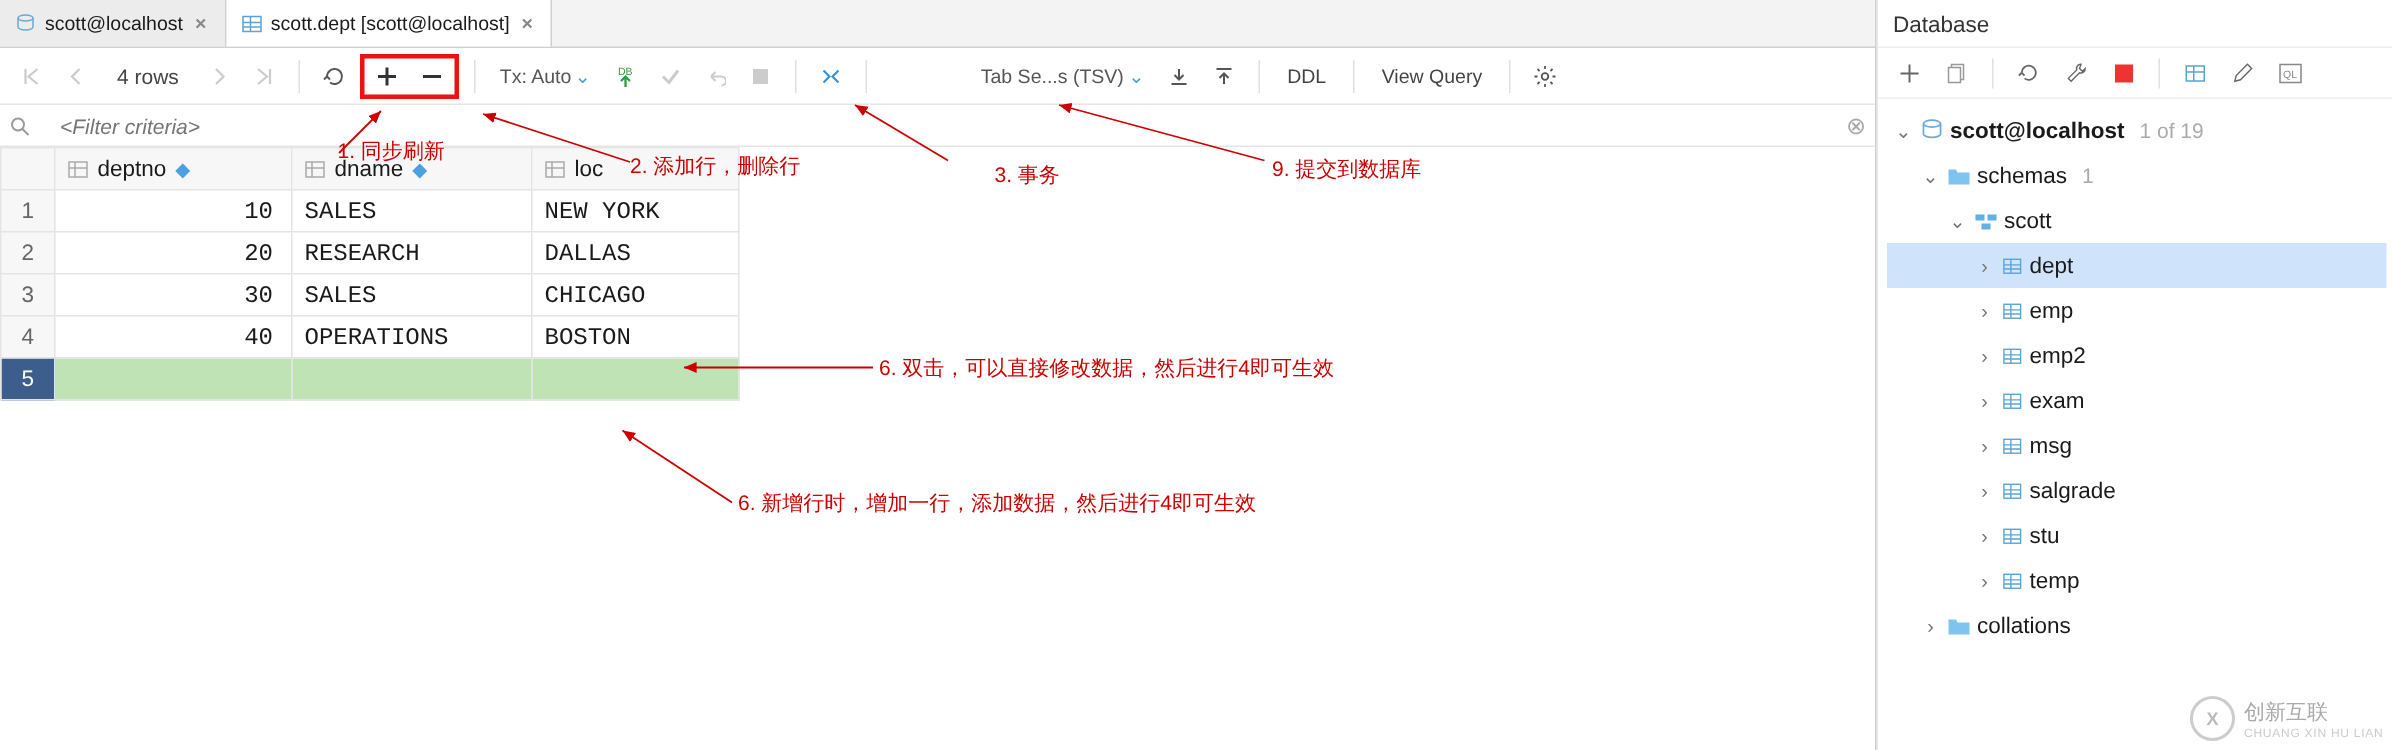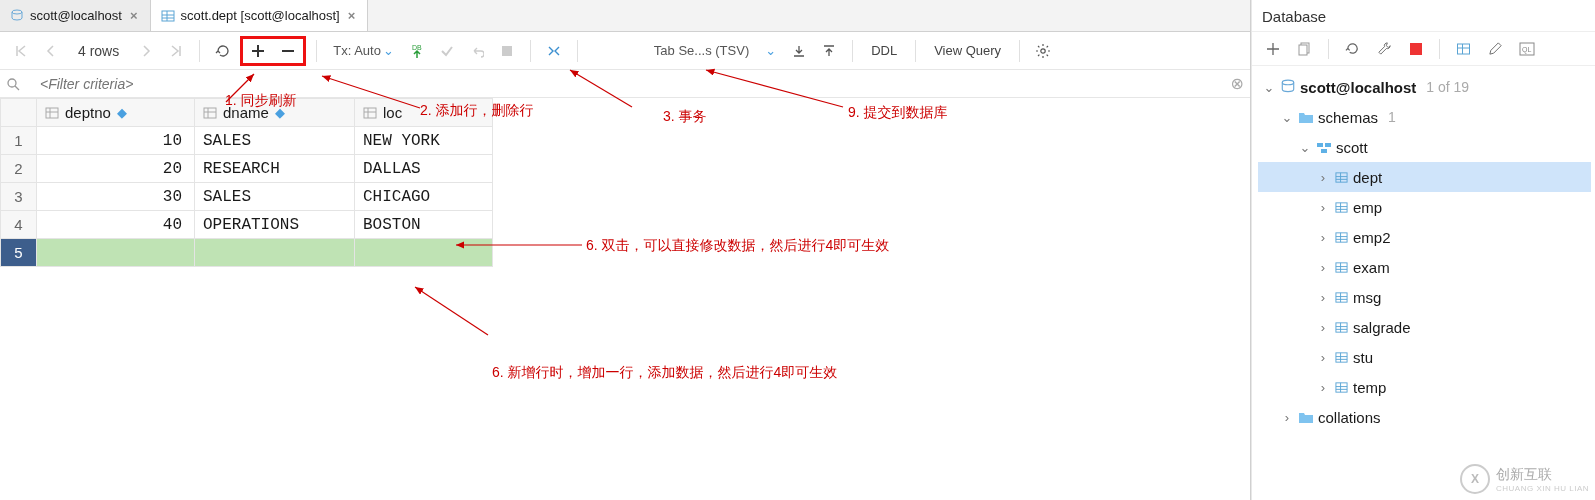--- a/index.html
+++ b/index.html
@@ -16,21 +16,21 @@
 
   
   .toolbar { display: flex; align-items: center; height: 38px; border-bottom: 1px solid #e6e6e6; padding: 0 8px; gap: 4px; background: #fff; }
   .tbtn { display: inline-flex; align-items: center; justify-content: center; min-width: 26px; height: 26px; padding: 0 4px; border-radius: 2px; color: #555; cursor: pointer; }
   .tbtn.disabled { color: #ccc; cursor: default; }
   .rowcount { padding: 0 10px; font-size: 14px; color: #444; }
   .sep { width: 1px; height: 22px; background: #e0e0e0; margin: 0 6px; }
   .red-box { border: 3px solid #e11; padding: 0 2px; height: 30px; display: inline-flex; align-items: center; gap: 4px; }
   .txlabel { display: inline-flex; align-items: center; color: #555; padding: 0 6px; gap: 2px; }
   .txlabel .chev { color: #4aa0e0; }
-  .dropdown { display: inline-flex; align-items: center; gap: 16px; color: #555; padding: 0 6px; }
+  .dropdown { display: inline-flex; align-items: center; gap: 3px; color: #555; padding: 0 6px; }
   .tb-text { padding: 0 8px; color: #444; }
 
   
   .filter-row { display: flex; align-items: center; height: 28px; border-bottom: 1px solid #e6e6e6; padding: 0 6px; gap: 20px; color: #999; }
   .filter-row input { border: none; flex: 1; outline: none; font-size: 14px; font-style: italic; color: #888; }
   .clear-ico { color: #aaa; font-size: 16px; cursor: pointer; }
 
   
   .grid-wrap { position: relative; }
   .grid { border-collapse: collapse; }
@@ -299,21 +299,21 @@
     <line x1="632" y1="107" x2="570" y2="70" stroke="#c00" stroke-width="1.2" marker-end="url(#ah)"></line>
     <line x1="843" y1="107" x2="706" y2="70" stroke="#c00" stroke-width="1.2" marker-end="url(#ah)"></line>
     <line x1="582" y1="245" x2="456" y2="245" stroke="#c00" stroke-width="1.2" marker-end="url(#ah)"></line>
     <line x1="488" y1="335" x2="415" y2="287" stroke="#c00" stroke-width="1.2" marker-end="url(#ah)"></line>
   </svg>
   <div class="anno-text" style="left:225px; top:92px;">1. 同步刷新</div>
   <div class="anno-text" style="left:420px; top:102px;">2. 添加行，删除行</div>
   <div class="anno-text" style="left:663px; top:108px;">3. 事务</div>
   <div class="anno-text" style="left:848px; top:104px;">9. 提交到数据库</div>
   <div class="anno-text" style="left:586px; top:237px;">6. 双击，可以直接修改数据，然后进行4即可生效</div>
-  <div class="anno-text" style="left:492px; top:327px;margin-top:37px;">6. 新增行时，增加一行，添加数据，然后进行4即可生效</div>
+  <div class="anno-text" style="left:492px; top:327px;">6. 新增行时，增加一行，添加数据，然后进行4即可生效</div>
 
 </div>
 
 <div class="right-panel">
   <div class="side-title">Database</div>
   <div class="side-toolbar">
     <span class="side-tbtn">
         <svg width="14" height="14">
           <path d="M7 1v12M1 7h12" stroke="#666" stroke-width="1.3"></path>
         </svg>

